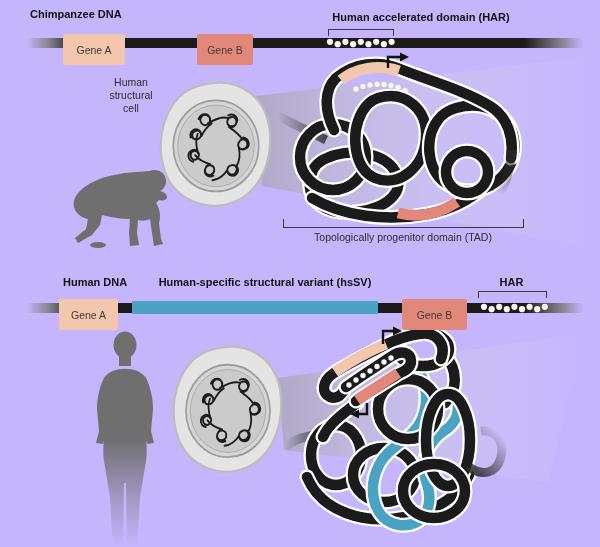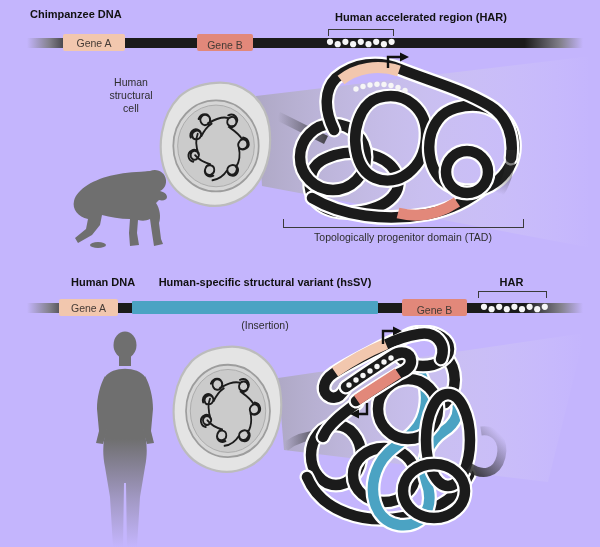--- a/index.html
+++ b/index.html
@@ -6,24 +6,24 @@
   .canvas{position:relative;width:600px;height:547px;background:#c4b5fd;overflow:hidden;
           font-family:"Liberation Sans",sans-serif;color:#1a1a1a;}
   .abs{position:absolute;}
   .lbl-bold{font-size:11px;font-weight:bold;color:#111;white-space:nowrap;}
   .lbl{font-size:10.5px;color:#2e2e2e;white-space:nowrap;}
   .center{text-align:center;}
   
   .dna-bar{height:10px;
      background:linear-gradient(90deg,rgba(120,120,120,0) 0%,rgba(120,120,120,.85) 4%,
        var(--dna-bar) 8.5%,var(--dna-bar) 89.5%,rgba(120,120,120,.85) 96%,rgba(120,120,120,0) 100%);}
-  .gene-block{height:17px;border-radius:2px;display:flex;align-items:center;justify-content:center;
+  .gene-block{height:31px;border-radius:2px;display:flex;align-items:center;justify-content:center;
      font-size:10.5px;color:#453b35;z-index:6;}
   .geneA{background:var(--gene-a);}
-  .geneB{background:var(--gene-b);align-items:flex-end;}
+  .geneB{background:var(--gene-b);}
   .blueSeg{background:var(--insertion);border-radius:1px;}
   .bracket-down{border-top:1.5px solid #3a3a3a;border-left:1.5px solid #3a3a3a;border-right:1.5px solid #3a3a3a;height:6px;}
   .bracket-up{border-bottom:1.5px solid #3a3a3a;border-left:1.5px solid #3a3a3a;border-right:1.5px solid #3a3a3a;height:8px;}
   
   .case{fill:none;stroke:#fff;stroke-width:15;stroke-linecap:round;stroke-linejoin:round;}
   .rope{fill:none;stroke:#1b1b1b;stroke-width:10.5;stroke-linecap:round;stroke-linejoin:round;}
   .blueRope{fill:none;stroke:var(--insertion);stroke-width:10.5;stroke-linecap:round;stroke-linejoin:round;}
   .peachStroke{fill:none;stroke:var(--gene-a);stroke-width:11;stroke-linecap:butt;}
   .salmonStroke{fill:none;stroke:var(--gene-b);stroke-width:11;stroke-linecap:butt;}
   .arrowLine{fill:none;stroke:#111;stroke-width:2.4;stroke-linejoin:miter;}
@@ -62,21 +62,21 @@
           M44,88 c-6,-1 -8,-9 -2,-12 c5,-3 11,3 7,8 c-3,4 -9,1 -8,-4 c1,-5 8,-5 9,0 c-3,-8 -4,-15 -1,-22
           M41,62 c-2,-6 4,-11 9,-8 c5,3 3,10 -3,10 c-5,0 -6,-7 -1,-9 c4,-2 8,2 7,6 c3,-6 7,-11 12,-14"></path>
       </symbol>
     </defs>
     <polygon points="256,96 592,56 592,248 262,186" fill="url(#coneT)"></polygon>
     <polygon points="278,378 585,333 548,482 284,450" fill="url(#coneB)"></polygon>
   </svg>
 
   <div class="abs lbl-bold" style="left:30px;top:8px;">Chimpanzee DNA</div>
 
-  <div class="abs lbl-bold center" style="left:300px;top:11px;width:242px;">Human accelerated region (HAR)</div>
+  <div class="abs lbl-bold center" style="left:300px;top:11px;width:242px;">Human accelerated domain (HAR)</div>
   <div class="abs bracket-down" style="left:328px;top:29px;width:64px;"></div>
 
   <div class="abs dna-bar" style="left:27px;top:38px;width:556px;"></div>
   <div class="abs gene-block geneA" style="left:63px;top:34px;width:62px;">
     <span>Gene A</span>
   </div>
   <div class="abs gene-block geneB" style="left:197px;top:34px;width:56px;">
     <span>Gene B</span>
   </div>
 
@@ -141,34 +141,33 @@
     <g>
       <path class="arrowLine" d="M110,18 L110,7 L123,7"></path>
       <polygon class="arrowHead" points="122,2.5 131,7 122,11.5"></polygon>
     </g>
     <path class="salmonStroke" d="M120,163 C140,168 161,164 179,152"></path>
   </svg>
 
   <div class="abs bracket-up" style="left:283px;top:219px;width:239px;"></div>
   <div class="abs lbl center" style="left:283px;top:231px;width:240px;">Topologically progenitor domain (TAD)</div>
 
-  <div class="abs lbl-bold" style="left:38px;top:276px;padding-left:33px;">Human DNA</div>
+  <div class="abs lbl-bold" style="left:30px;top:276px;padding-left:33px;">Human DNA</div>
   <div class="abs lbl-bold center" style="left:115px;top:276px;width:300px;">Human-specific structural variant (hsSV)</div>
   <div class="abs lbl-bold center" style="left:478px;top:276px;width:67px;">HAR</div>
   <div class="abs bracket-down" style="left:478px;top:291px;width:67px;"></div>
 
   <div class="abs dna-bar" style="left:27px;top:303px;width:556px;"></div>
   <div class="abs gene-block geneA" style="left:59px;top:299px;width:59px;">
     <span>Gene A</span>
   </div>
   <div class="abs blueSeg" style="left:132px;top:301px;width:246px;height:13px;"></div>
   <div class="abs gene-block geneB" style="left:402px;top:299px;width:65px;">
     <span>Gene B</span>
   </div>
-  <div class="abs lbl center" style="left:195px;top:319px;width:140px;">(Insertion)</div>
 
   <svg class="abs" style="left:0;top:0;" width="600" height="547" pointer-events="none">
     <g>
       <circle class="bead" cx="330" cy="41.8" r="3.1"></circle>
         <circle class="bead" cx="337.7" cy="44.2" r="3.1"></circle>
       <circle class="bead" cx="345.4" cy="41.8" r="3.1"></circle>
         <circle class="bead" cx="353.1" cy="44.2" r="3.1"></circle>
       <circle class="bead" cx="360.8" cy="41.8" r="3.1"></circle>
         <circle class="bead" cx="368.5" cy="44.2" r="3.1"></circle>
       <circle class="bead" cx="376.2" cy="41.8" r="3.1"></circle>

